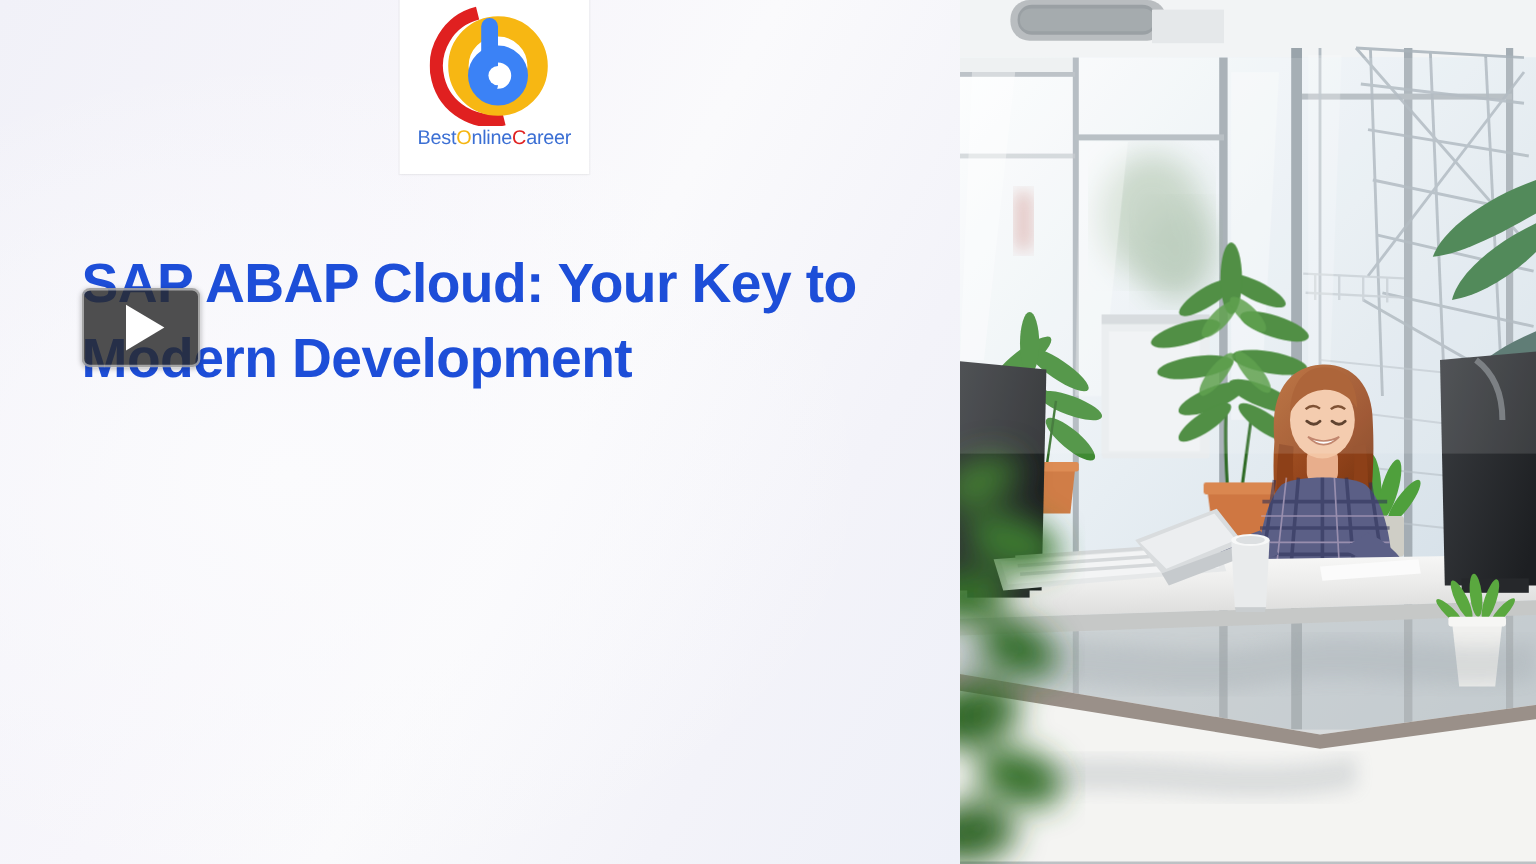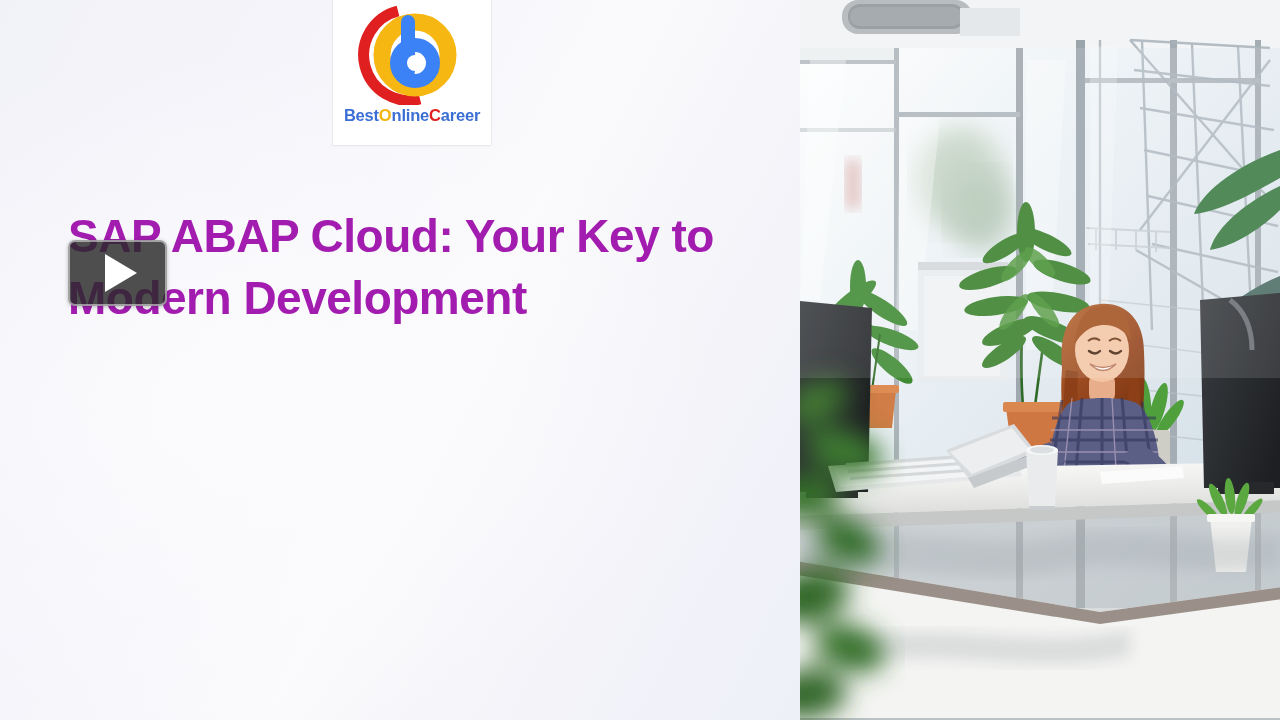--- a/index.html
+++ b/index.html
@@ -44,39 +44,39 @@
   .logo-mark {
     position:relative;
     width:108px; height:100px;
     margin-top:2px;
   }
   .logo-mark svg { display:block; width:108px; height:100px; }
 
   .logo-wordmark {
     margin-top:2px;
     font-size:16.5px;
-    font-weight:bold;
+    font-weight:normal;
     letter-spacing:-0.2px;
     white-space:nowrap;
     line-height:1;
   }
   .lw-blue { color:#3b6fd4; }
   .lw-yellow { color:#f5b512; }
   .lw-red { color:#e02020; }
 
   
   .headline {
     position:absolute;
     left:68px; top:205px;
     width:690px;
     font-size:46px;
     font-weight:bold;
     line-height:62px;
     letter-spacing:-0.5px;
-    color:#a21caf;
+    color:#1d4ed8;
   }
 
   
   .play-button {
     position:absolute;
     left:68px; top:240px;
     width:99px; height:66px;
     background:rgba(40,40,40,0.82);
     border-radius:7px;
     border:2px solid rgba(235,235,235,0.55);

